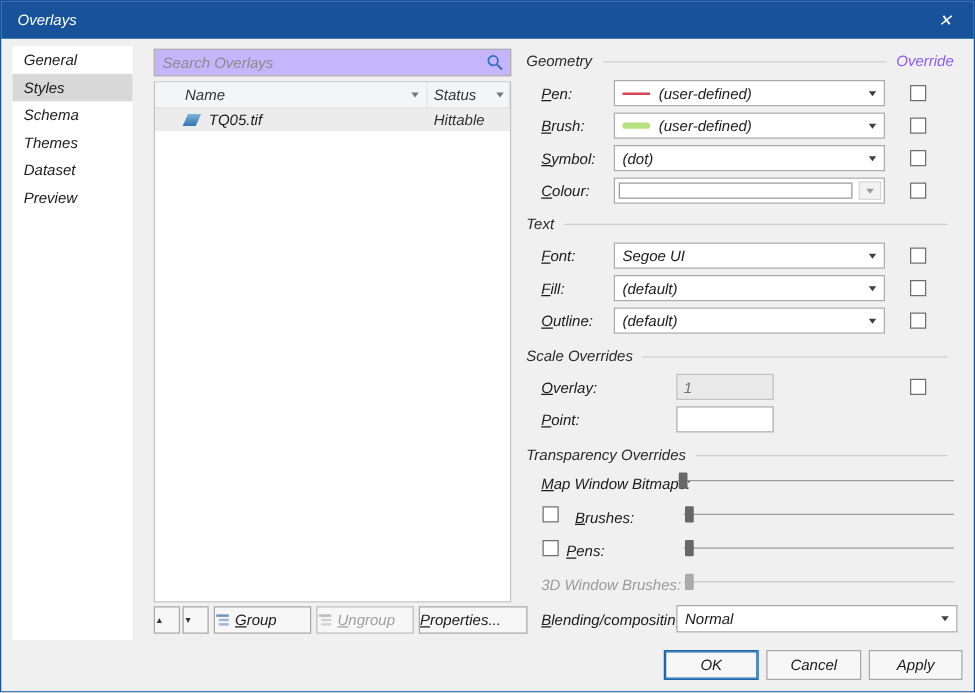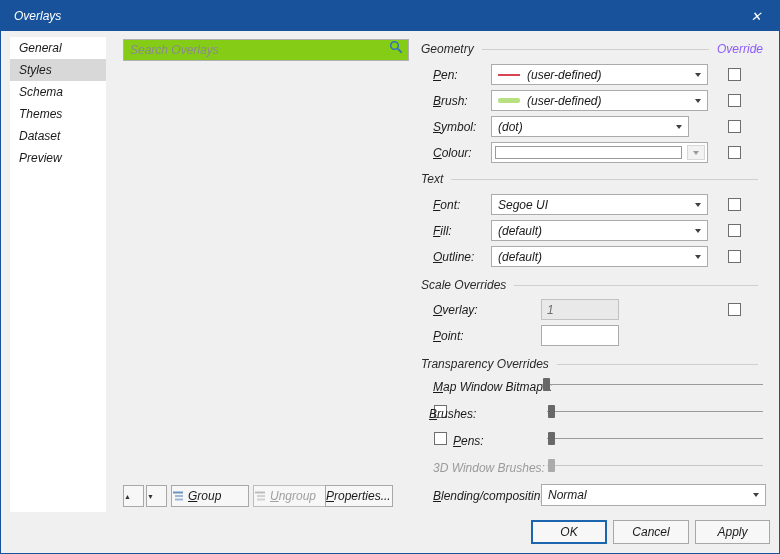--- a/index.html
+++ b/index.html
@@ -9,21 +9,21 @@
   .dialog{position:absolute;inset:0;background:#f0f0f0;border:1px solid #17529b}
 
   .titlebar{position:absolute;left:0;top:0;width:100%;height:30px;background:#17529b;color:#fff;display:flex;align-items:center}
   .titlebar .title{margin-left:13px}
   .close{position:absolute;top:0;right:0;width:46px;height:30px;display:flex;align-items:center;justify-content:center;font-size:13px;color:#fff;cursor:default}
 
   .sidebar{position:absolute;left:9px;top:36px;width:96px;height:475px;background:#fff}
   .side-item{height:22px;line-height:22px;padding-left:9px;cursor:default}
   .side-item.selected{background:#d8d8d8}
 
-  .searchbox{position:absolute;left:122px;top:38px;width:286px;height:22px;background:#84cc16;border:1px solid #b0b0b0;display:flex;align-items:flex-start}
+  .searchbox{position:absolute;left:122px;top:38px;width:286px;height:22px;background:#c4b5fd;border:1px solid #b0b0b0;display:flex;align-items:center}
   .searchbox input{flex:1;height:100%;border:0;outline:0;padding:0 4px 0 6px;font:inherit;color:#333;background:transparent}
   .searchbox input::placeholder{color:#8b8b8b}
   .searchbox svg{margin-right:5px;flex:none}
 
   .list{position:absolute;left:122px;top:64px;width:286px;height:417px;background:#fff;border:1px solid #c2c2c2}
   .lheader{display:flex;height:21px;background:#f4f5f6;border-bottom:1px solid #dddddd;color:#333}
   .hcell{display:flex;align-items:center;border-right:1px solid #e2e2e2;position:relative}
   .hcell.name{width:218px;padding-left:24px}
   .hcell.status{flex:1;padding-left:5px}
   .hfilter{position:absolute;right:6px;top:8px;width:0;height:0;border-left:3.5px solid transparent;border-right:3.5px solid transparent;border-top:4px solid #777}
@@ -90,20 +90,39 @@
   </div>
 
   <div class="searchbox">
     <input type="text" placeholder="Search Overlays" style="">
     <svg width="14" height="14" viewBox="0 0 14 14">
       <circle cx="5.5" cy="5.5" r="3.8" fill="none" stroke="#2f6fc1" stroke-width="1.4"></circle>
       <line x1="8.6" y1="8.6" x2="12.6" y2="12.6" stroke="#2f6fc1" stroke-width="1.6"></line>
     </svg>
   </div>
 
+  <div class="list">
+    <div class="lheader">
+      <div class="hcell name">
+        <span>Name</span>
+        <span class="hfilter"></span>
+      </div>
+      <div class="hcell status">
+        <span>Status</span>
+        <span class="hfilter"></span>
+      </div>
+    </div>
+    <div class="lrow">
+      <div class="lcell name">
+        <span class="ovl-icon"></span>
+        <span>TQ05.tif</span>
+      </div>
+      <div class="lcell status">Hittable</div>
+    </div>
+  </div>
 
   <button class="tbtn" style="left:122px;width:21px">
     <span class="arr-glyph">▲</span>
   </button>
   <button class="tbtn" style="left:145px;width:21px">
     <span class="arr-glyph">▼</span>
   </button>
   <button class="tbtn" style="left:170px;width:78px">
     <svg width="12" height="12" viewBox="0 0 12 12">
       <rect x="1" y="1.5" width="10" height="2" fill="#6f96c0"></rect>
@@ -113,21 +132,21 @@
     <span class="mnem">Group</span>
   </button>
   <button class="tbtn disabled" style="left:252px;width:78px">
     <svg width="12" height="12" viewBox="0 0 12 12">
       <rect x="1" y="1.5" width="10" height="2" fill="#bcbcbc"></rect>
       <rect x="3" y="5" width="8" height="2" fill="#d2d2d2"></rect>
       <rect x="3" y="8.5" width="8" height="2" fill="#d2d2d2"></rect>
     </svg>
     <span class="mnem">Ungroup</span>
   </button>
-  <button class="tbtn" style="left:324px;width:68px">
+  <button class="tbtn" style="left:334px;width:87px">
     <span class="mnem">Properties...</span>
   </button>
 
   <div class="sec" style="left:420px;top:41px;width:342px">
     <span class="sec-title">Geometry</span>
     <span class="sec-line"></span>
     <span class="sec-extra">Override</span>
   </div>
 
   <span class="rlabel mnem" style="left:432px;top:67px">Pen:</span>
@@ -140,21 +159,21 @@
 
   <span class="rlabel mnem" style="left:432px;top:93px">Brush:</span>
   <div class="combo" style="left:490px;top:89px;width:217px">
     <span class="swatch-fill" style="background: rgb(183, 224, 129);"></span>
     <span class="combo-text">(user-defined)</span>
     <span class="tri"></span>
   </div>
   <span class="cb" style="left:727px;top:93px"></span>
 
   <span class="rlabel mnem" style="left:432px;top:119px">Symbol:</span>
-  <div class="combo" style="left:490px;top:115px;width:198px">
+  <div class="combo" style="left:490px;top:115px;width:217px">
     <span class="combo-text">(dot)</span>
     <span class="tri"></span>
   </div>
   <span class="cb" style="left:727px;top:119px"></span>
 
   <span class="rlabel mnem" style="left:432px;top:145px">Colour:</span>
   <div class="combo" style="left:490px;top:141px;width:217px;padding:0">
     <span class="colour-swatch" style="background: rgb(255, 255, 255);"></span>
     <span class="colour-btn">
       <span class="tri gray"></span>
@@ -205,21 +224,21 @@
     <span class="sec-line"></span>
   </div>
 
   <span class="rlabel mnem" style="left:432px;top:379px">Map Window Bitmaps:</span>
   <div class="slider" style="left:541px;top:377px;width:221px">
     <span class="track"></span>
     <span class="thumb"></span>
   </div>
 
   <span class="cb" style="left:433px;top:404px"></span>
-  <span class="rlabel mnem" style="left:428px;top:406px">Brushes:</span>
+  <span class="rlabel mnem" style="left:459px;top:406px">Brushes:</span>
   <div class="slider" style="left:546px;top:404px;width:216px">
     <span class="track"></span>
     <span class="thumb"></span>
   </div>
 
   <span class="cb" style="left:433px;top:431px"></span>
   <span class="rlabel mnem" style="left:452px;top:433px">Pens:</span>
   <div class="slider" style="left:546px;top:431px;width:216px">
     <span class="track"></span>
     <span class="thumb"></span>

